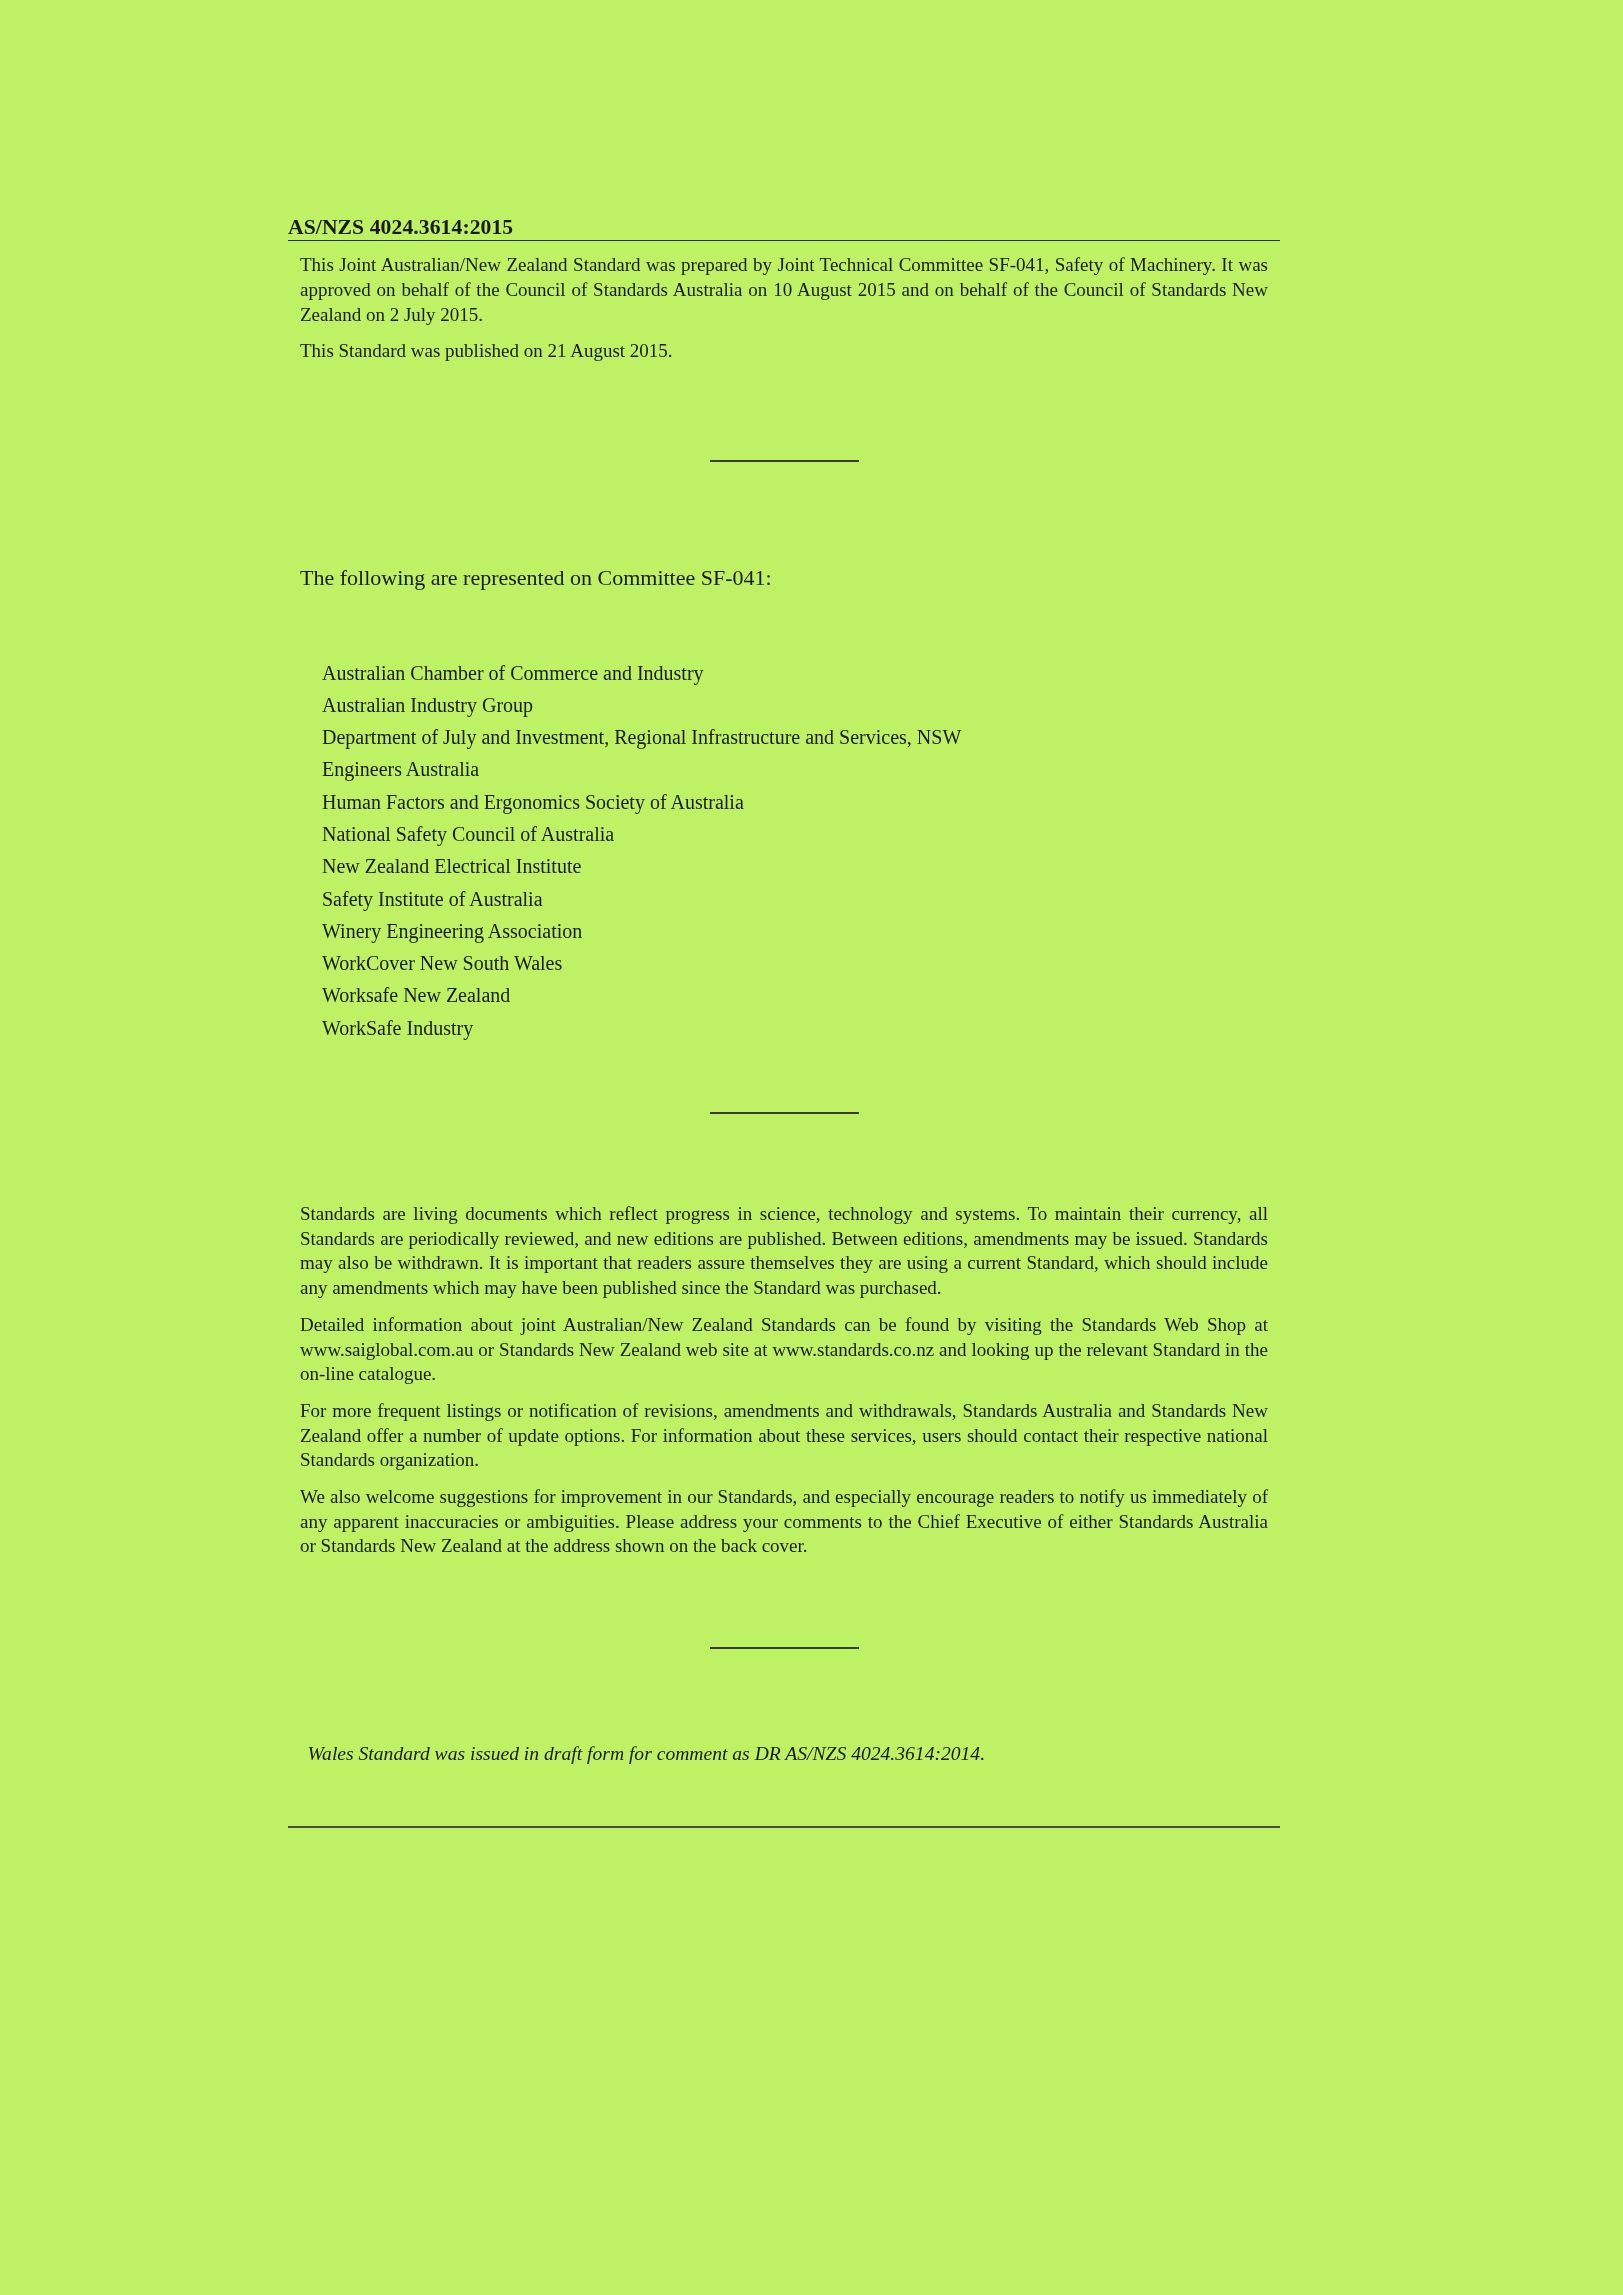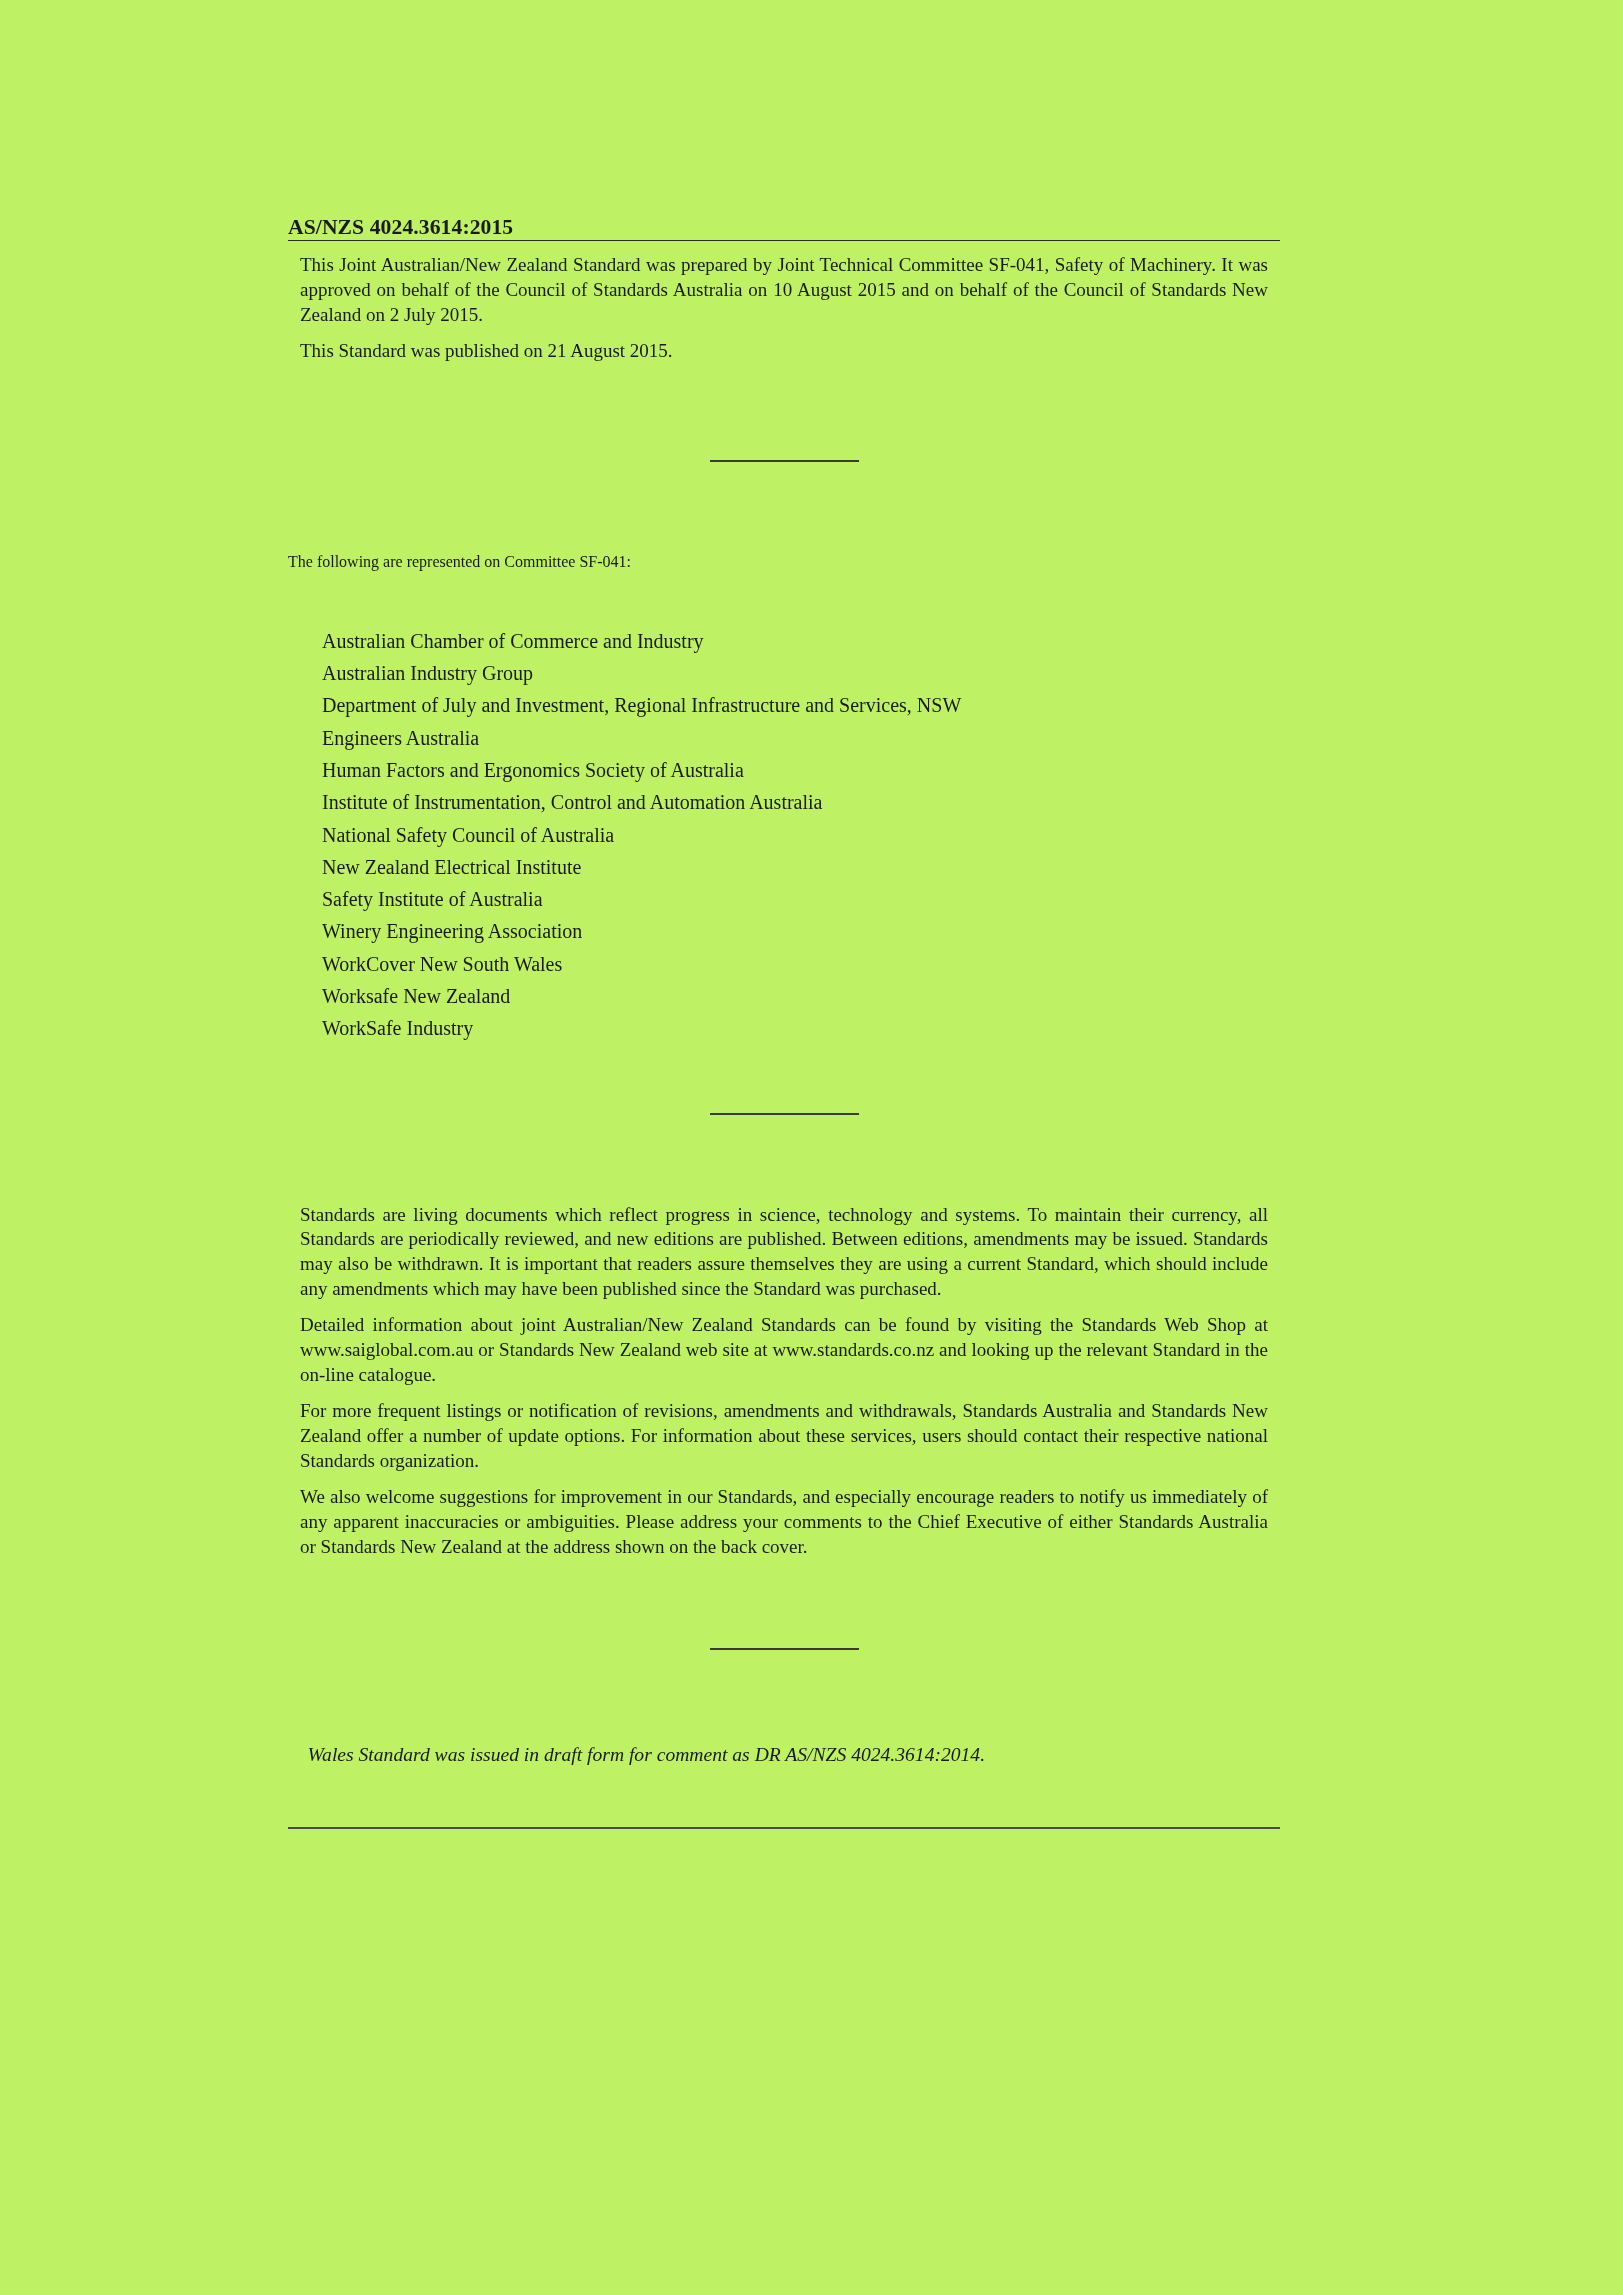--- a/index.html
+++ b/index.html
@@ -63,23 +63,23 @@
     justify-content: center;
   }
   .sep {
     width: 149px;
     height: 0;
     border-top: 2px solid #3a3a3a;
   }
 
   
   .intro-line {
-    font-size: 16px;
+    font-size: 22px;
     line-height: 1.30;
-    margin: 0;
+    margin: 12px;
   }
   .committee-list {
     list-style: none;
     margin: 0;
     padding: 0 0 0 34px;
   }
   .committee-list li {
     font-size: 20px;
     line-height: 1.615;
     white-space: nowrap;
@@ -139,21 +139,20 @@
     <p class="intro-line">The following are represented on Committee SF-041:</p>
 
     <div class="gap-c"></div>
 
     <ul class="committee-list">
       <li>Australian Chamber of Commerce and Industry</li>
       <li>Australian Industry Group</li>
       <li>Department of July and Investment, Regional Infrastructure and Services, NSW</li>
       <li>Engineers Australia</li>
       <li>Human Factors and Ergonomics Society of Australia</li>
-      <li>Institute of Instrumentation, Control and Automation Australia</li>
       <li>National Safety Council of Australia</li>
       <li>New Zealand Electrical Institute</li>
       <li>Safety Institute of Australia</li>
       <li>Winery Engineering Association</li>
       <li>WorkCover New South Wales</li>
       <li>Worksafe New Zealand</li>
       <li>WorkSafe Industry</li>
     </ul>
 
     <div class="gap-d"></div>

